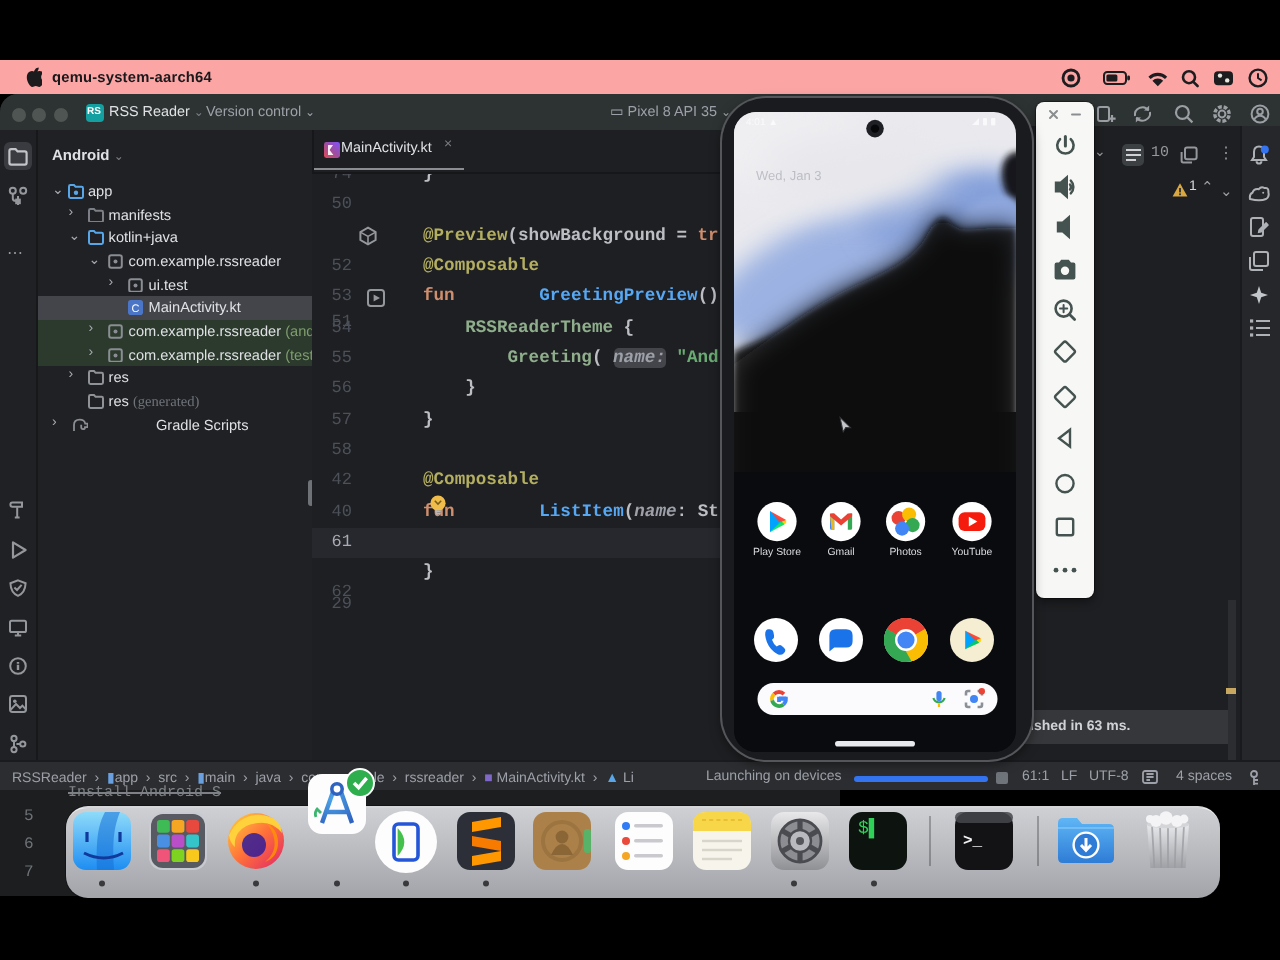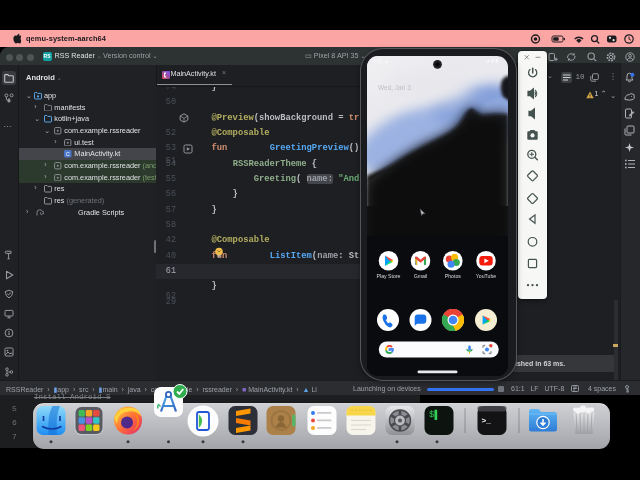--- a/index.html
+++ b/index.html
@@ -17,21 +17,21 @@
   #projpanel{left:19px;top:18px;width:137px;height:315px;background:#1f2124;}
   #editor{left:156px;top:39.5px;width:484px;height:293.5px;background:#1e1f22;overflow:hidden;}
   #statusbar{left:0;top:333px;width:640px;height:15px;background:#2b2d30;border-top:1px solid #1a1b1e;}
   .crumb{color:#9da0a8;font-size:7px;}
   
   .trow{position:absolute;left:0;width:137px;height:11.7px;line-height:11.7px;font-size:7.3px;color:#dfe1e5;white-space:nowrap;}
   .chev{position:absolute;color:#a6a9b0;font-size:7px;top:0;}
   
   .cl{position:absolute;left:0;width:100%;height:15.33px;line-height:15.33px;font-size:8.8px;white-space:pre;font-family:"Liberation Mono",monospace;color:#bcbec4;font-weight:bold;}
   .lnum{position:absolute;width:24px;text-align:right;font-size:8.5px;color:#4b5059;font-family:"Liberation Mono",monospace;height:15.33px;line-height:15.33px;}
-  .ky{color:#b3ae60;}.ko{color:#cf8e6d;}.kb{color:#56a8f5;padding-left:37px;}.kg{color:#8fae8c;}.ks{color:#6aab73;}.kgr{color:#9da0a8;}
+  .ky{color:#b3ae60;}.ko{color:#cf8e6d;}.kb{color:#56a8f5;padding-left:37px;}.kg{color:#8fae8c;}.ks{color:#6aab73;}.kgr{color:#9da0a8;font-style:italic;}
   
   #dock{left:33px;top:403px;width:577px;height:45px;border-radius:11px;background:linear-gradient(#ced0d4,#a2a4a9);border-top:1px solid rgba(255,255,255,.55);box-shadow:0 0 0 .5px rgba(0,0,0,.3);}
   
   #phone{left:361px;top:48.5px;width:154.5px;height:331.5px;background:#1a1b1e;border-radius:22px;box-shadow:0 0 0 1px #55565a, 0 2px 6px rgba(0,0,0,.5);}
   #screen{position:absolute;left:6px;top:7.5px;width:141px;height:320px;border-radius:11px;background:#0a0b0e;overflow:hidden;}
   
   #empanel{left:518px;top:50.5px;width:28.5px;height:248.5px;background:#f7f7f6;border-radius:4px;box-shadow:0 0 0 .5px rgba(0,0,0,.35),0 2px 5px rgba(0,0,0,.4);}
 </style>
 </head>
 <body>
@@ -223,21 +223,21 @@
           <span class="chev" style="left:15.3px;top:-1px;">›</span>
           <svg class="abs" style="left:25px;top:2.2px;" width="8" height="7.5" viewBox="0 0 8 7.5">
             <path d="M.5 1.2 Q.5 .5 1.2 .5 L3 .5 L3.8 1.4 L6.8 1.4 Q7.5 1.4 7.5 2.1 L7.5 6.3 Q7.5 7 6.8 7 L1.2 7 Q.5 7 .5 6.3Z" fill="none" stroke="#8f9296" stroke-width="1"></path>
           </svg>
           <span style="position:absolute;left:35.3px;">res</span>
         </div>
       <div class="trow" style="top:129.9px;">
           <svg class="abs" style="left:25px;top:2.2px;" width="8" height="7.5" viewBox="0 0 8 7.5">
             <path d="M.5 1.2 Q.5 .5 1.2 .5 L3 .5 L3.8 1.4 L6.8 1.4 Q7.5 1.4 7.5 2.1 L7.5 6.3 Q7.5 7 6.8 7 L1.2 7 Q.5 7 .5 6.3Z" fill="none" stroke="#8f9296" stroke-width="1"></path>
           </svg>
-          <span style="position:absolute;left:35.3px;">res <span style="color:#6f737a;">(generated)</span></span>
+          <span style="position:absolute;left:35.3px;">res <span style="color:#6f737a;font-family:Liberation Serif, serif;">(generated)</span></span>
         </div>
       <div class="trow" style="top:141.6px;">
           <span class="chev" style="left:7px;top:-1px;">›</span>
           <svg class="abs" style="left:16.5px;top:2.5px;" width="8.5" height="7" viewBox="0 0 8.5 7">
             <path d="M1 6.5 L1 3.5 Q1 .8 3.8 .8 Q6.3 .8 6.6 2.8 L7.8 2.8 L7.8 4.6 L6.5 4.6 Q6.5 5.6 5.5 5.6 Q4.6 5.6 4.6 4.4 L4.6 3.4" fill="none" stroke="#8a8d93" stroke-width=".9"></path>
           </svg>
           <span style="position:absolute;left:27px;margin-left:32px;">Gradle Scripts</span>
         </div>
     </div>
   </div>

